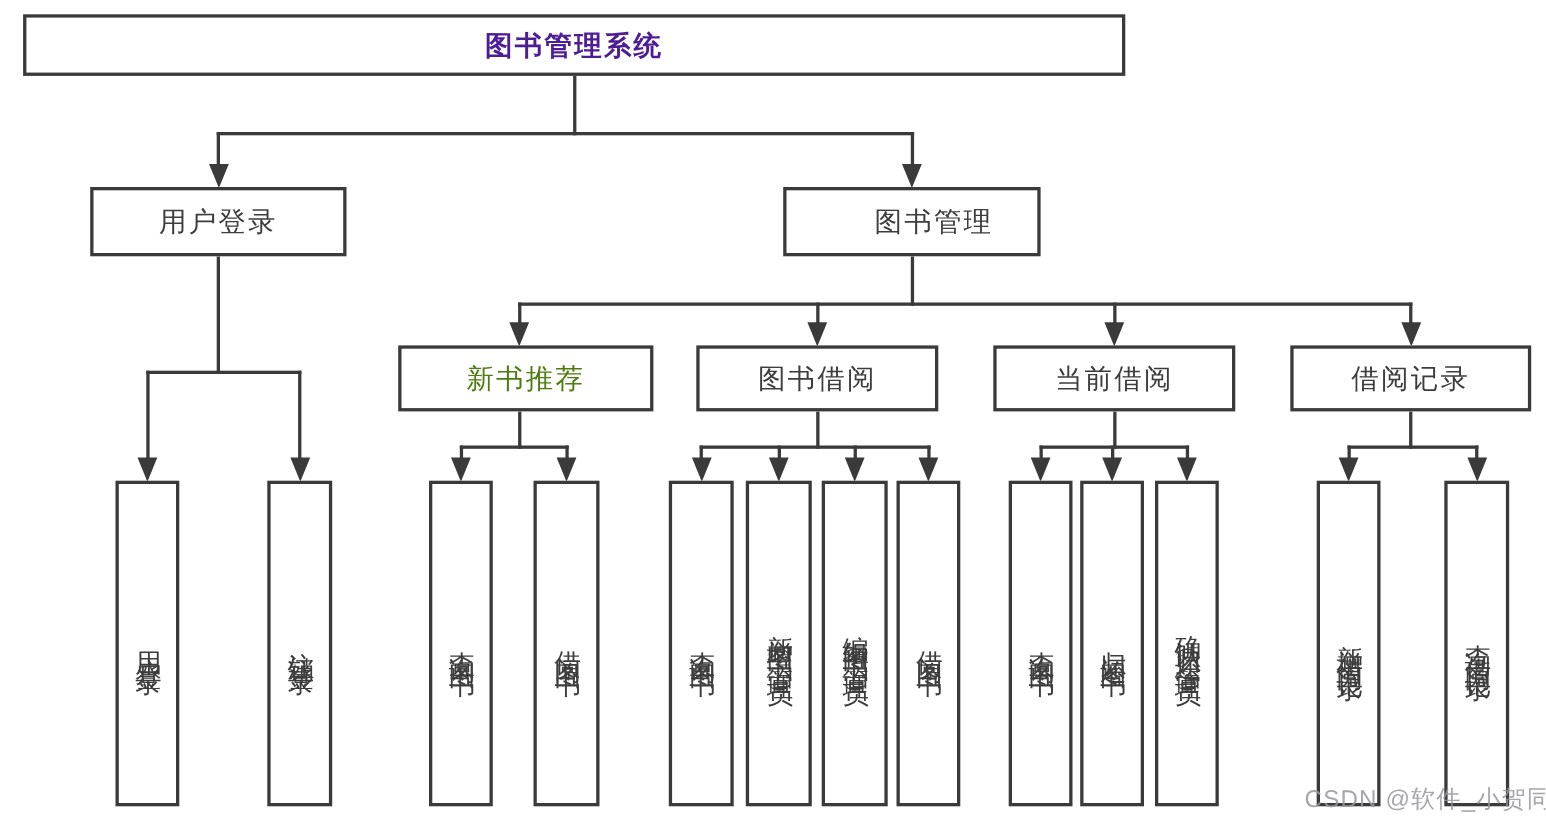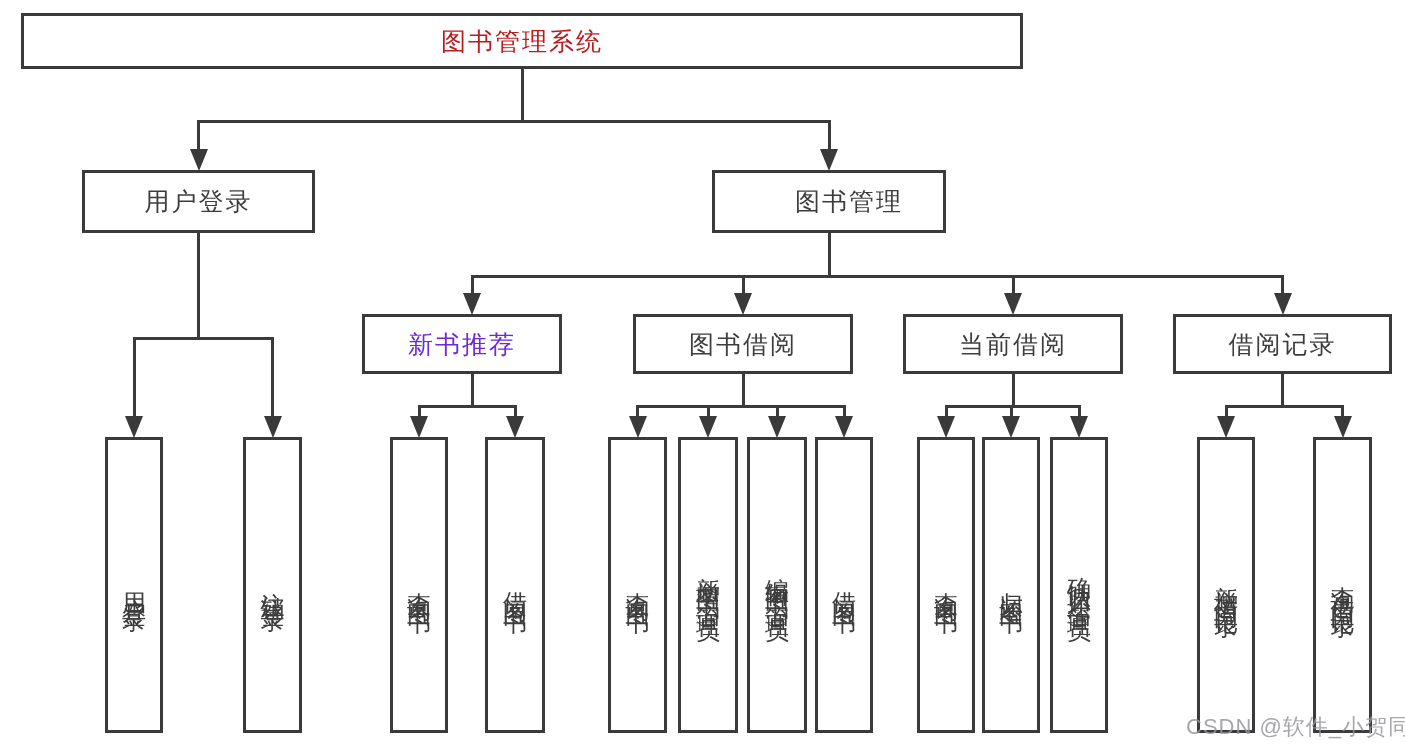--- a/index.html
+++ b/index.html
@@ -108,30 +108,30 @@
     <div class="line" style="left: 1009.5px; top: 405px; width: 3px; height: 12px; background: rgb(58, 58, 58);"></div>
     <div class="arrow" style="left: 1002px; top: 416px; border-top-color: rgb(58, 58, 58);"></div>
     <div class="line" style="left: 1077.5px; top: 405px; width: 3px; height: 12px; background: rgb(58, 58, 58);"></div>
     <div class="arrow" style="left: 1070px; top: 416px; border-top-color: rgb(58, 58, 58);"></div>
     <div class="line" style="left: 1281px; top: 374px; width: 3px; height: 34px; background: rgb(58, 58, 58);"></div>
     <div class="line" style="left: 1224.5px; top: 405px; width: 119.5px; height: 3px; background: rgb(58, 58, 58);"></div>
     <div class="line" style="left: 1224.5px; top: 405px; width: 3px; height: 12px; background: rgb(58, 58, 58);"></div>
     <div class="arrow" style="left: 1217px; top: 416px; border-top-color: rgb(58, 58, 58);"></div>
     <div class="line" style="left: 1341px; top: 405px; width: 3px; height: 12px; background: rgb(58, 58, 58);"></div>
     <div class="arrow" style="left: 1333.5px; top: 416px; border-top-color: rgb(58, 58, 58);"></div>
-    <div class="node h" style="left: 21px; top: 13px; width: 1002px; height: 56px; border-color: rgb(58, 58, 58); color: #b91c1c;">
+    <div class="node h" style="left: 21px; top: 13px; width: 1002px; height: 56px; border-color: rgb(58, 58, 58); color: #4c1d95; font-weight: bold;">
       <span>图书管理系统</span>
     </div>
     <div class="node h" style="left: 82px; top: 170px; width: 233px; height: 63px; border-color: rgb(58, 58, 58); color: rgb(61, 61, 61);">
       <span>用户登录</span>
     </div>
     <div class="node h" style="left: 712px; top: 170px; width: 234px; height: 63px; border-color: rgb(58, 58, 58); color: rgb(61, 61, 61); padding-left: 40px;">
       <span>图书管理</span>
     </div>
-    <div class="node h" style="left: 362px; top: 314px; width: 200px; height: 60px; border-color: rgb(58, 58, 58); color: #6d28d9; text-align: right;">
+    <div class="node h" style="left: 362px; top: 314px; width: 232px; height: 60px; border-color: rgb(58, 58, 58); color: #4d7c0f; text-align: right;">
       <span>新书推荐</span>
     </div>
     <div class="node h" style="left: 903px; top: 314px; width: 220px; height: 60px; border-color: rgb(58, 58, 58); color: rgb(61, 61, 61);">
       <span>当前借阅</span>
     </div>
     <div class="node h" style="left: 633px; top: 314px; width: 220px; height: 60px; border-color: rgb(58, 58, 58); color: rgb(61, 61, 61);">
       <span>图书借阅</span>
     </div>
     <div class="node h" style="left: 1173px; top: 314px; width: 219px; height: 60px; border-color: rgb(58, 58, 58); color: rgb(61, 61, 61);">
       <span>借阅记录</span>

